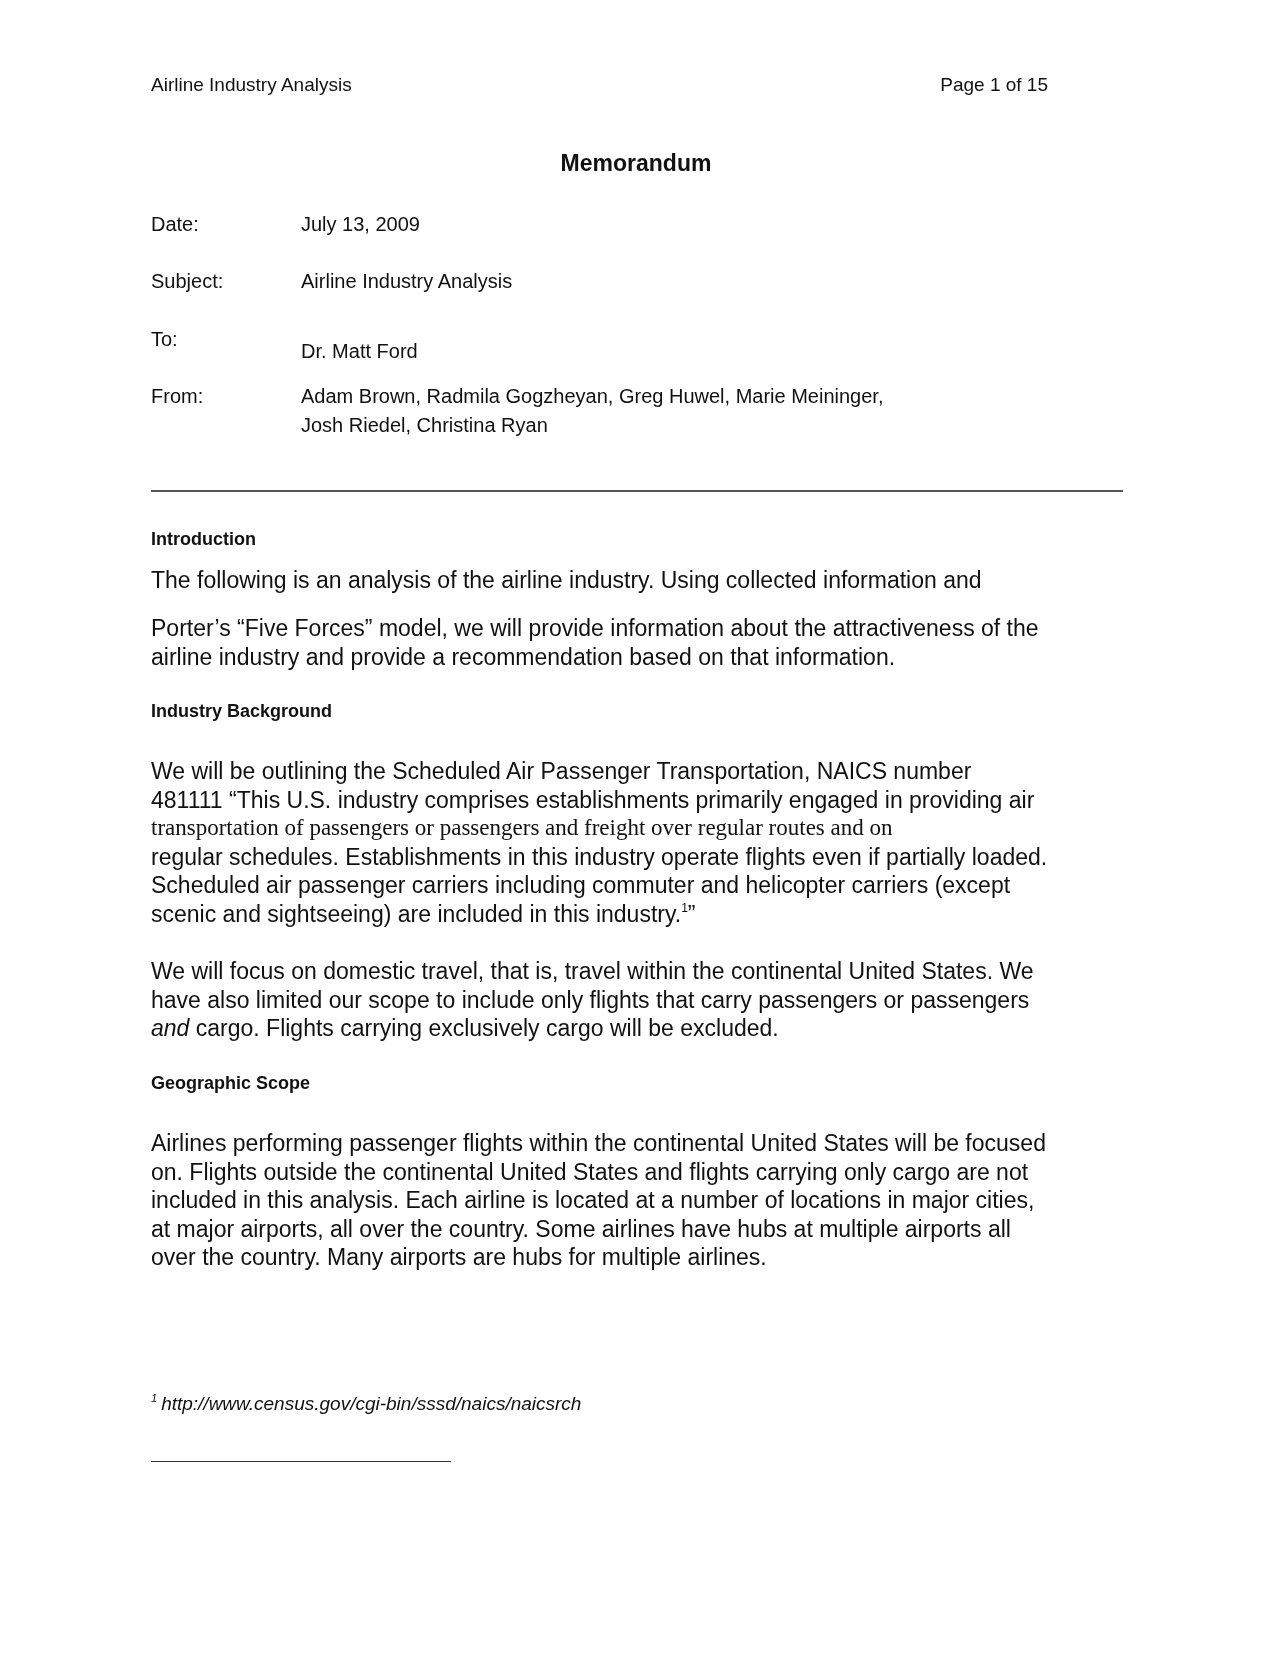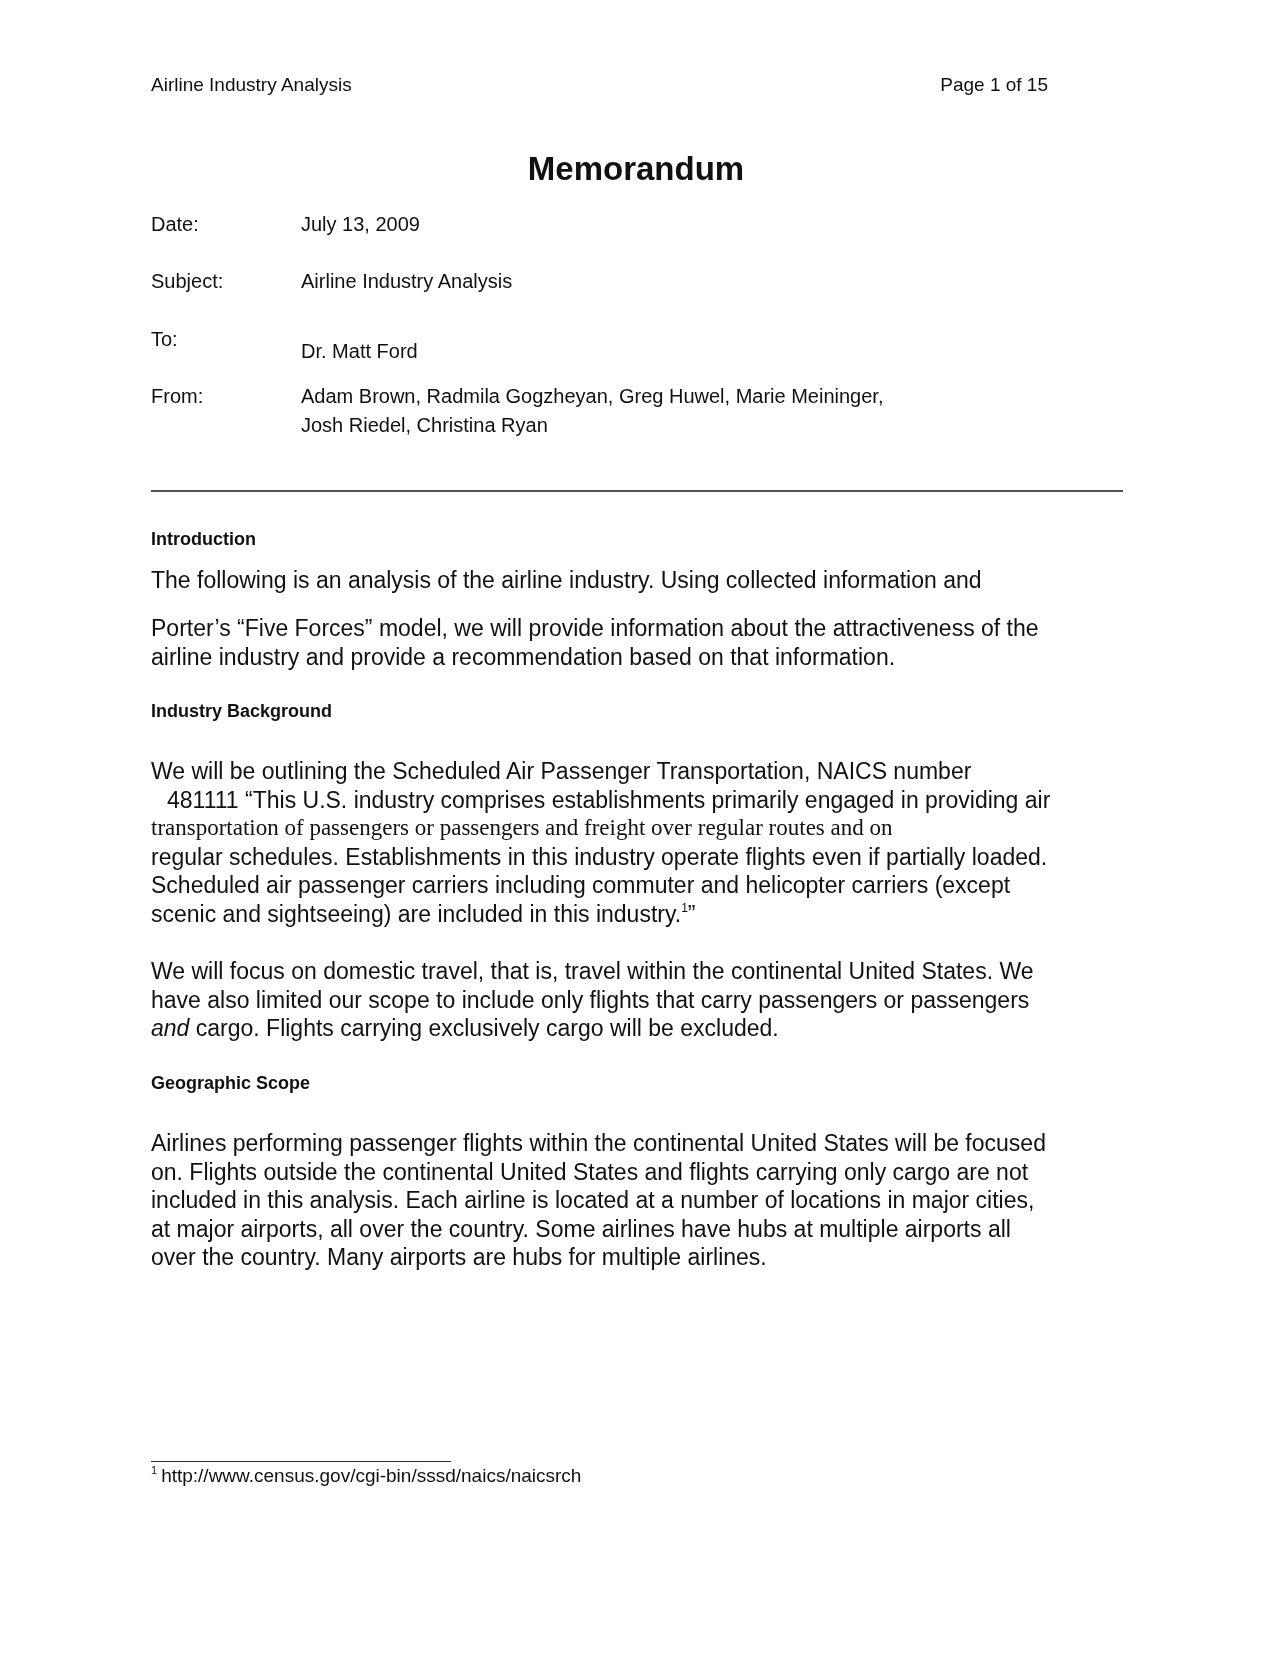--- a/index.html
+++ b/index.html
@@ -1,28 +1,28 @@
 <!DOCTYPE html>
 <html><head>
 <meta charset="utf-8">
 <style>
   html, body { margin: 0; padding: 0; background: #ffffff; }
   body { width: 1280px; height: 1656px; position: relative; overflow: hidden;
          font-family: "Liberation Sans", sans-serif; color: #111111; }
   .abs { position: absolute; white-space: nowrap; }
   .hdr { font-size: 19px; top: 74px; }
-  .title { font-size: 33px; font-weight: bold; left: 0; width: 1272px; text-align: center; top: 150px; }
+  .title { font-size: 23px; font-weight: bold; left: 0; width: 1272px; text-align: center; top: 150px; }
   .meta { font-size: 20px; }
   .meta-label { left: 151px; }
   .meta-val { left: 301px; }
   .rule { position: absolute; left: 151px; width: 972px; top: 490px; height: 0; border-top: 2px solid #555555; }
   .h { font-size: 18px; font-weight: bold; left: 151px; }
   .line { font-size: 23px; left: 151px; }
   .fn-rule { position: absolute; left: 151px; width: 300px; top: 1461px; border-top: 1.5px solid #333333; }
-  .fn { font-size: 19px; left: 151px; top: 1464px; }
+  .fn { font-size: 19px; left: 151px; top: 1392px; font-style: italic; }
   .fn sup { font-size: 11px; vertical-align: 8px; margin-right: 4px; }
   sup.ref { font-size: 12px; vertical-align: 10px; }
 </style>
 </head>
 <body>
 
 <div class="abs hdr" style="left:151px;">Airline Industry Analysis</div>
 <div class="abs hdr" style="right:232px;">Page 1 of 15</div>
 
 <div class="abs title">Memorandum</div>
@@ -44,21 +44,21 @@
 
 <div class="rule"></div>
 
 <div class="abs h" style="top:529px;">Introduction</div>
 <div class="abs line" style="top:567px;">The following is an analysis of the airline industry. Using collected information and</div>
 <div class="abs line" style="top:615px;">Porter’s “Five Forces” model, we will provide information about the attractiveness of the</div>
 <div class="abs line" style="top:644px;">airline industry and provide a recommendation based on that information.</div>
 
 <div class="abs h" style="top:701px;">Industry Background</div>
 <div class="abs line" style="top:758px;">We will be outlining the Scheduled Air Passenger Transportation, NAICS number</div>
-<div class="abs line" style="top:787px;margin-left:16px;">481111 “This U.S. industry comprises establishments primarily engaged in providing air</div>
+<div class="abs line" style="top:787px;">481111 “This U.S. industry comprises establishments primarily engaged in providing air</div>
 <div class="abs line" style="top:815px;font-family:Liberation Serif, serif;">transportation of passengers or passengers and freight over regular routes and on</div>
 <div class="abs line" style="top:844px;">regular schedules. Establishments in this industry operate flights even if partially loaded.</div>
 <div class="abs line" style="top:872px;">Scheduled air passenger carriers including commuter and helicopter carriers (except</div>
 <div class="abs line" style="top:901px;"><span>scenic and sightseeing) are included in this industry.</span><sup class="ref">1</sup><span>”</span></div>
 
 <div class="abs line" style="top:958px;">We will focus on domestic travel, that is, travel within the continental United States. We</div>
 <div class="abs line" style="top:987px;">have also limited our scope to include only flights that carry passengers or passengers</div>
 <div class="abs line" style="top:1015px;"><em>and</em><span style="white-space:pre;"> cargo. Flights carrying exclusively cargo will be excluded.</span></div>
 
 <div class="abs h" style="top:1073px;">Geographic Scope</div>

